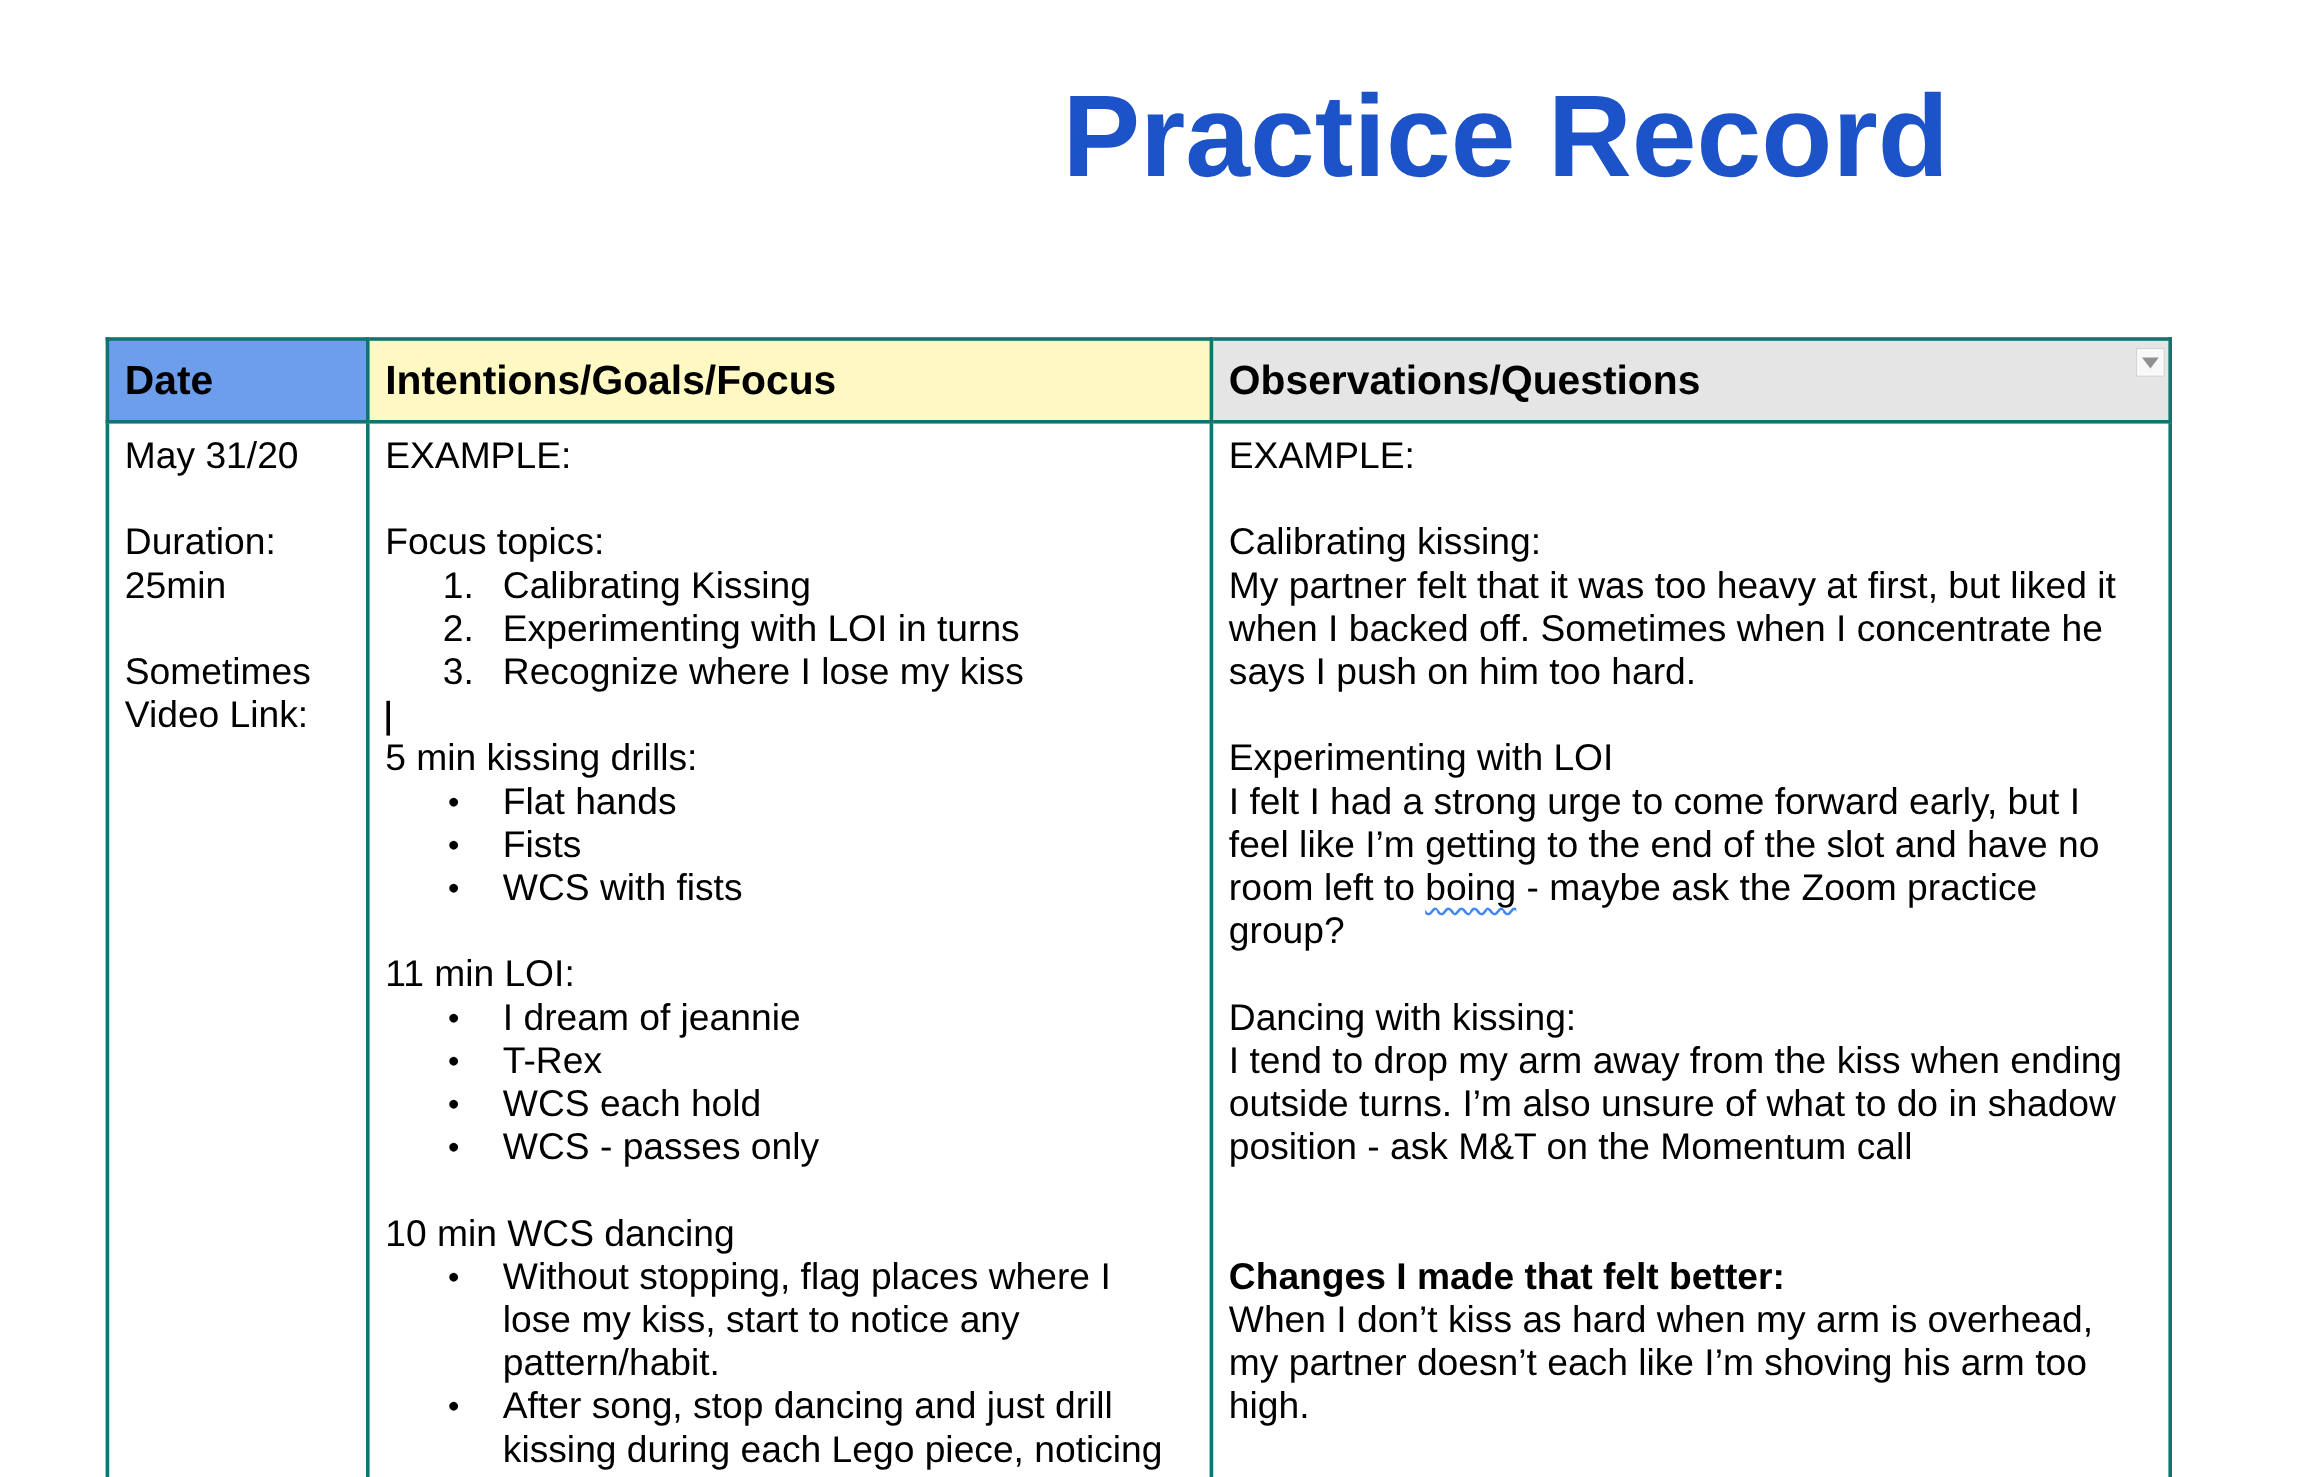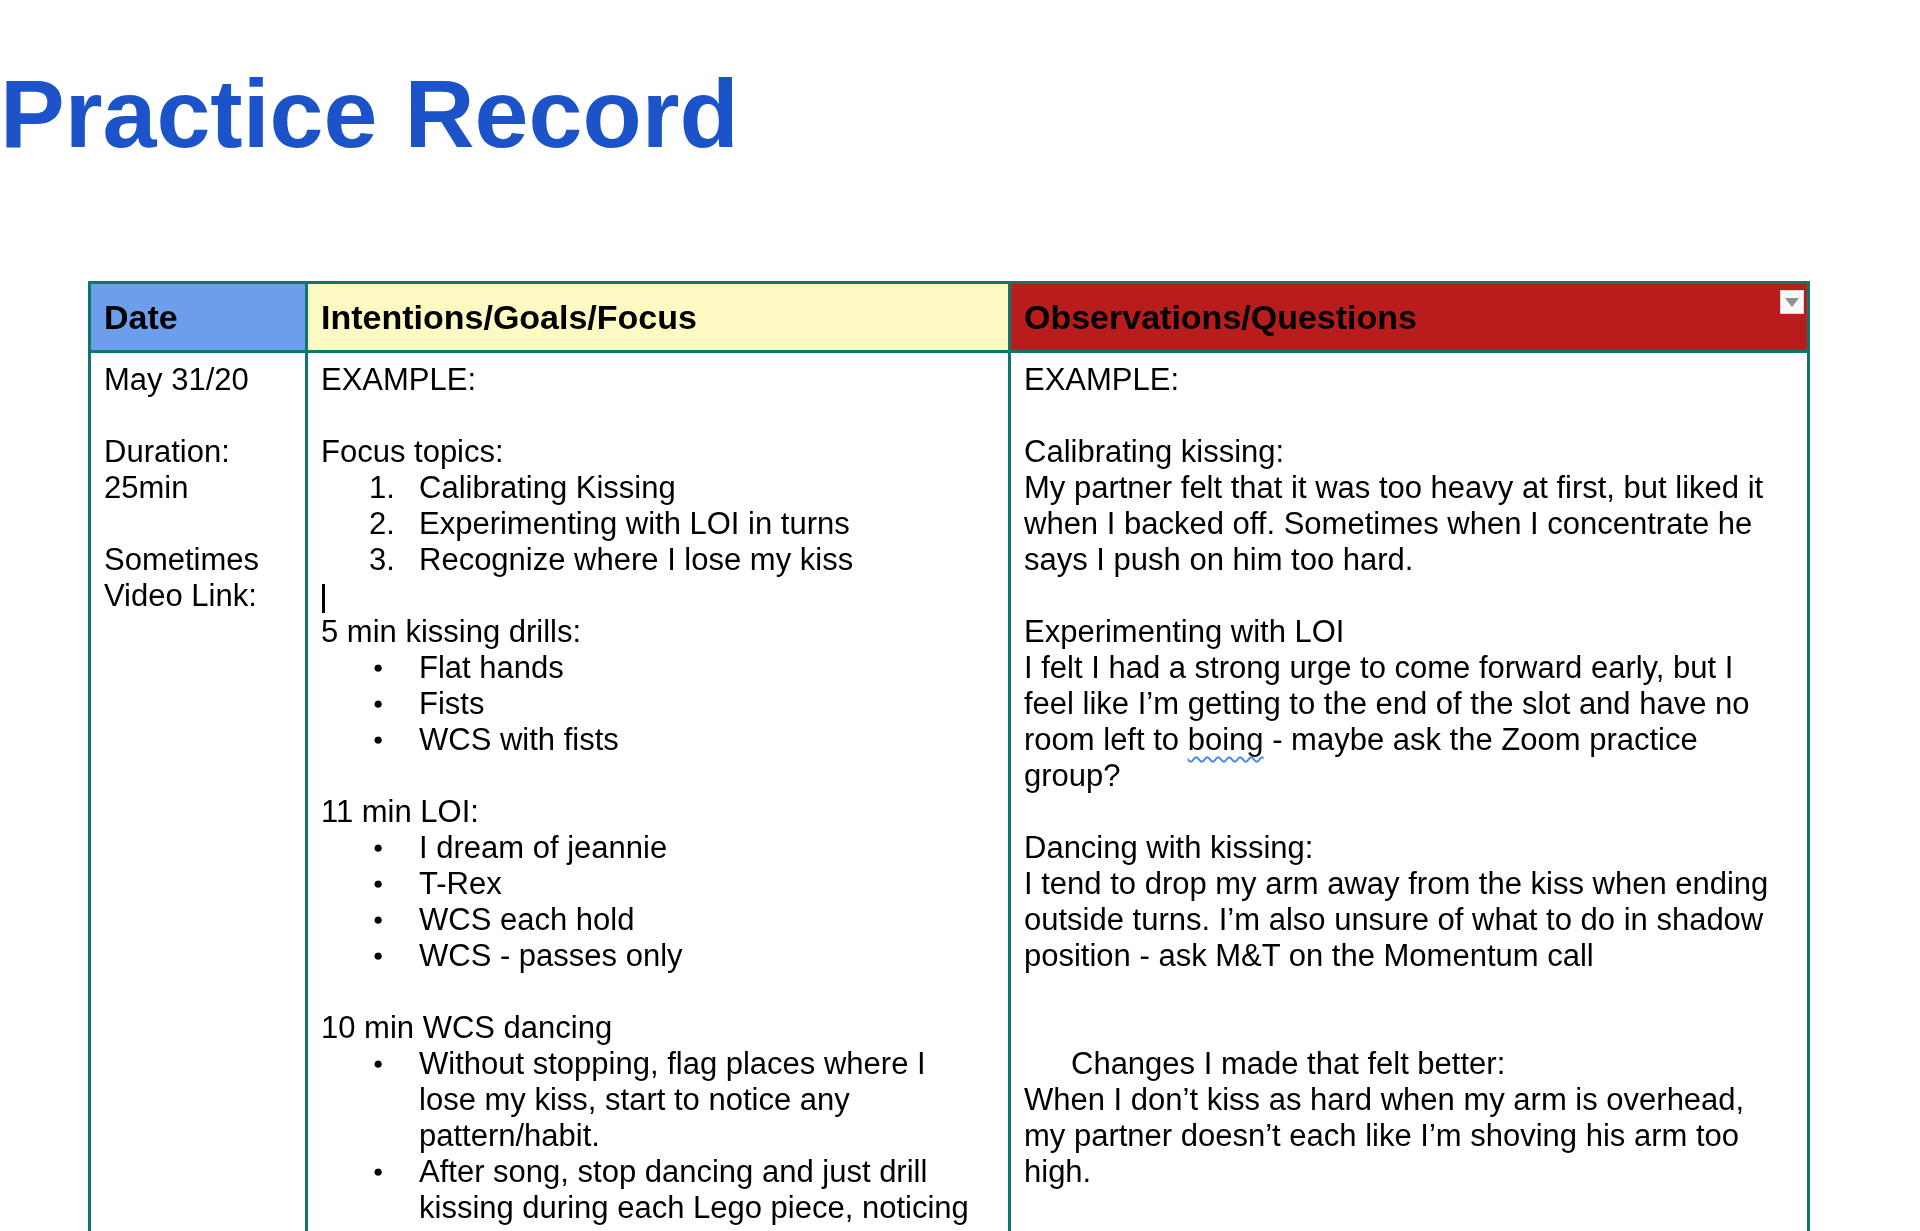--- a/index.html
+++ b/index.html
@@ -3,42 +3,42 @@
 <meta charset="utf-8">
 <style>
   html,body{margin:0;padding:0;}
   body{
     width:1920px;height:1231px;overflow:hidden;background:#ffffff;
     font-family:"Liberation Sans", sans-serif;color:#000;
     position:relative;
   }
   .doc-title{
     position:absolute;top:58px;left:0;width:1624px;
-    text-align:left;font-weight:bold;font-size:97px;line-height:1.15;
+    text-align:right;font-weight:bold;font-size:97px;line-height:1.15;
     margin:0;
   }
   .doc-table{
     position:absolute;left:88px;top:281px;width:1719px;
     border-collapse:collapse;table-layout:fixed;
   }
   .doc-table th,.doc-table td{
     border:3px solid #0f766e;vertical-align:top;text-align:left;
     padding:0;
   }
   .doc-table th{
     height:66px;vertical-align:middle;
     font-size:34px;font-weight:bold;padding-left:13px;
   }
   .cell-content{
     position:relative;
     padding:9px 24px 12px 13px;
     font-size:31px;line-height:36px;
   }
   .line{min-height:36px;}
-  .p-bold{font-weight:normal;margin-left:47px;}
+  .p-bold{font-weight:bold;}
   .li{position:relative;padding-left:98px;}
   .li .marker{position:absolute;left:48px;top:0;line-height:36px;}
   .li .bullet{font-size:17px;left:52px;}
   .squiggle{
     text-decoration-line:underline;
     text-decoration-style:wavy;
     text-decoration-color:#4285f4;
     text-decoration-thickness:2px;
     text-underline-offset:6px;
   }
@@ -67,21 +67,21 @@
 <table class="doc-table">
   <colgroup>
     <col style="width:217px">
     <col style="width:703px">
     <col style="width:799px">
   </colgroup>
   <thead>
     <tr>
       <th class="hdr" style="background: rgb(109, 158, 235);">Date</th>
       <th class="hdr" style="background: #fef9c3;">Intentions/Goals/Focus</th>
-      <th class="hdr" style="background: #b91c1c;">Observations/Questions</th>
+      <th class="hdr" style="background: #e5e5e5;">Observations/Questions</th>
     </tr>
   </thead>
   <tbody>
     <tr>
       <td>
         <div class="cell-content">
             <div class="line ">May 31/20</div>
             <div class="line blank">&nbsp;</div>
             <div class="line ">Duration: 25min</div>
             <div class="line blank">&nbsp;</div>

